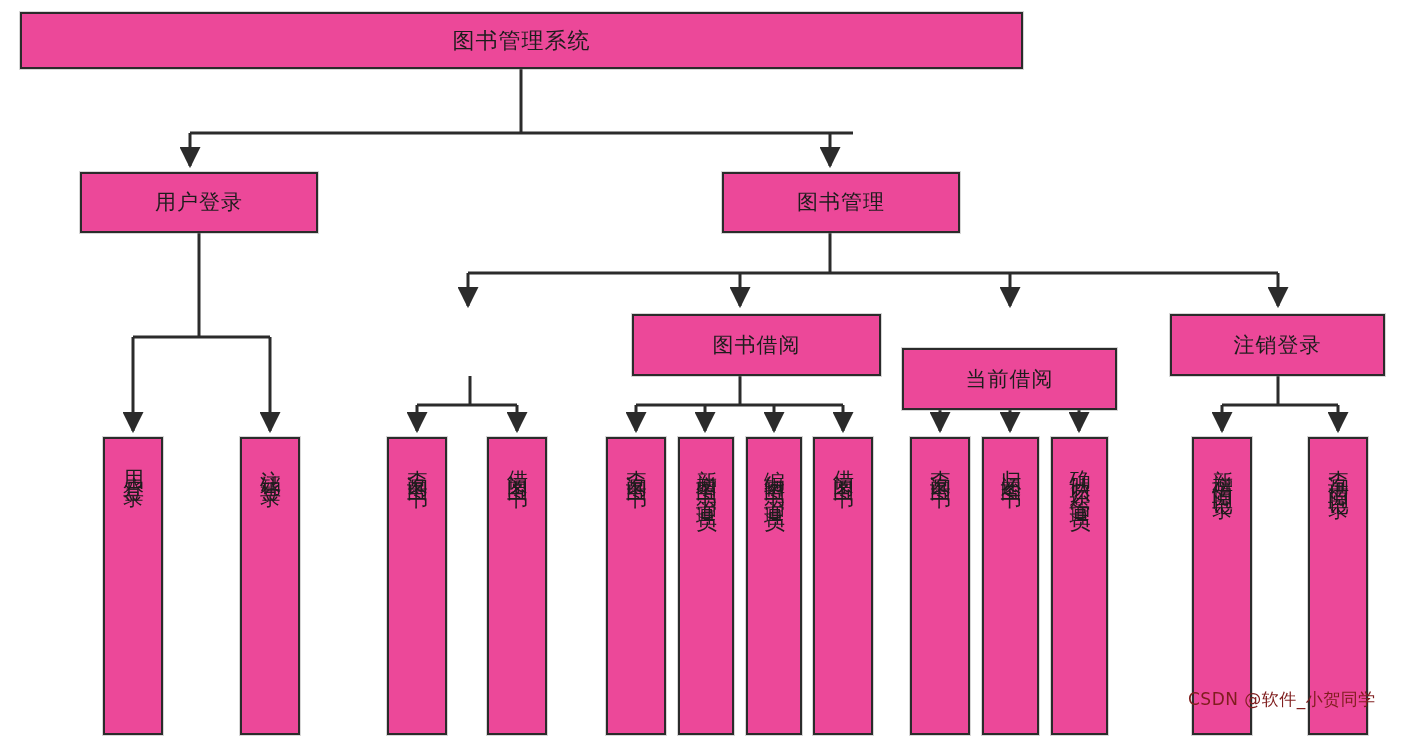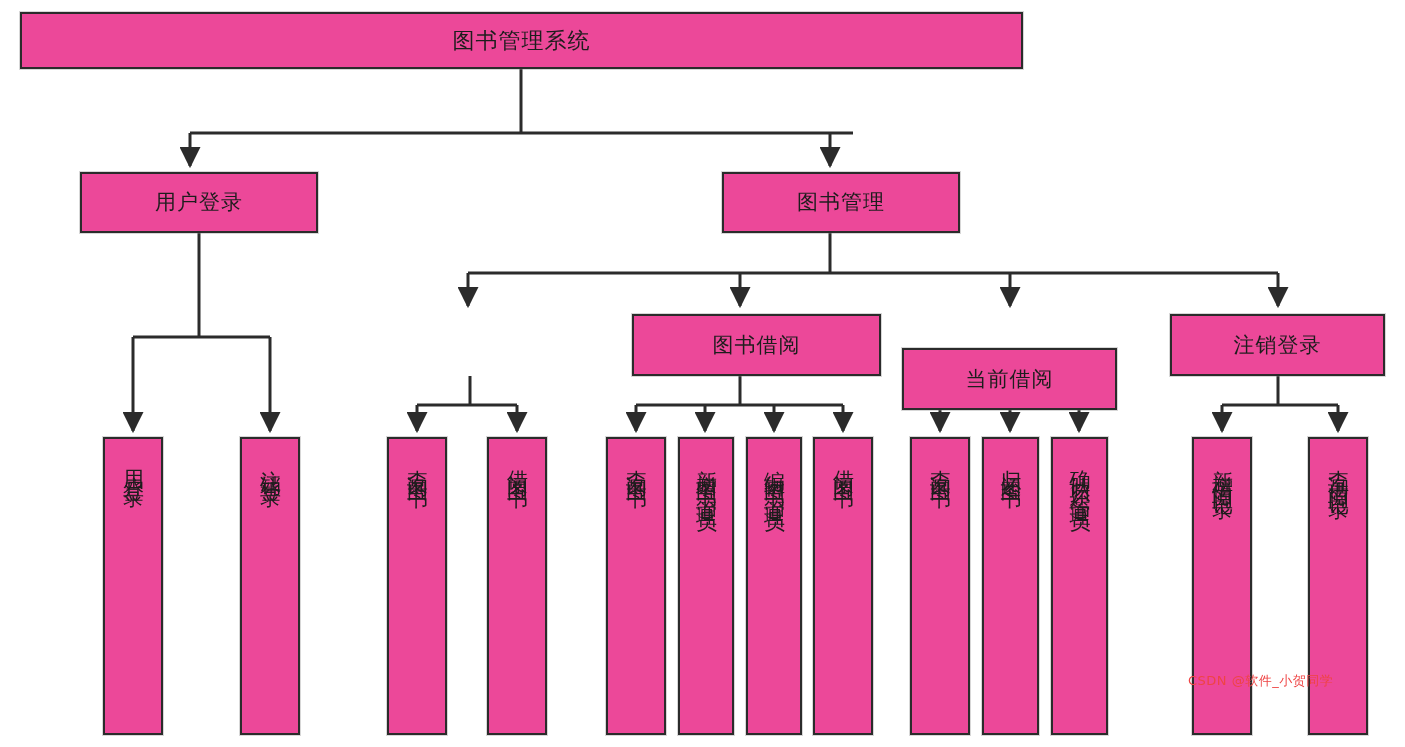--- a/index.html
+++ b/index.html
@@ -50,23 +50,23 @@
     font-size:21px;
     line-height:1.0;
     letter-spacing:6px;
     white-space:nowrap;
     max-height:280px;
   }
 
   
   #watermark{
     position:absolute;
-    left:1188px;top:672px;
-    font-size:13px;
-    color:#ef4444;
+    left:1188px;top:688px;
+    font-size:17px;
+    color:#7f1d1d;
     letter-spacing:.5px;
     white-space:nowrap;
     pointer-events:none;
   }
 </style>
 </head>
 <body>
 
 <div id="canvas">
 

